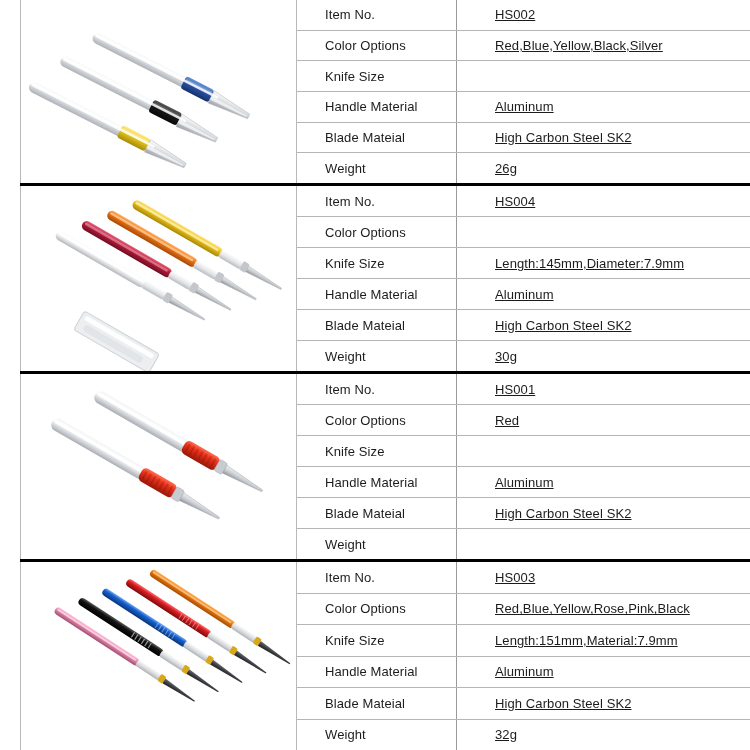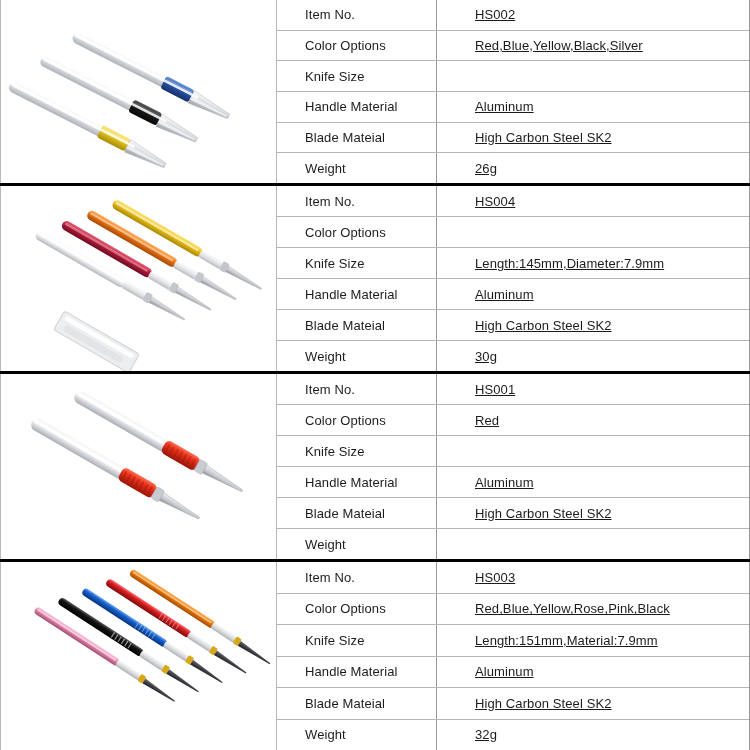--- a/index.html
+++ b/index.html
@@ -6,20 +6,21 @@
   html, body {
     width: 750px; height: 750px;
     background: #ffffff;
     font-family: "Liberation Sans", sans-serif;
     overflow: hidden;
   }
   .sheet {
     width: 750px; height: 750px;
     display: flex; flex-direction: column;
     background: #ffffff;
+    padding-left: 20px;
   }
   .product-block {
     display: flex;
     width: 750px;
     border-bottom: 3px solid #000000;
     background: #ffffff;
     flex: 0 0 auto;
   }
   .product-block:last-child { border-bottom: none; }
 

